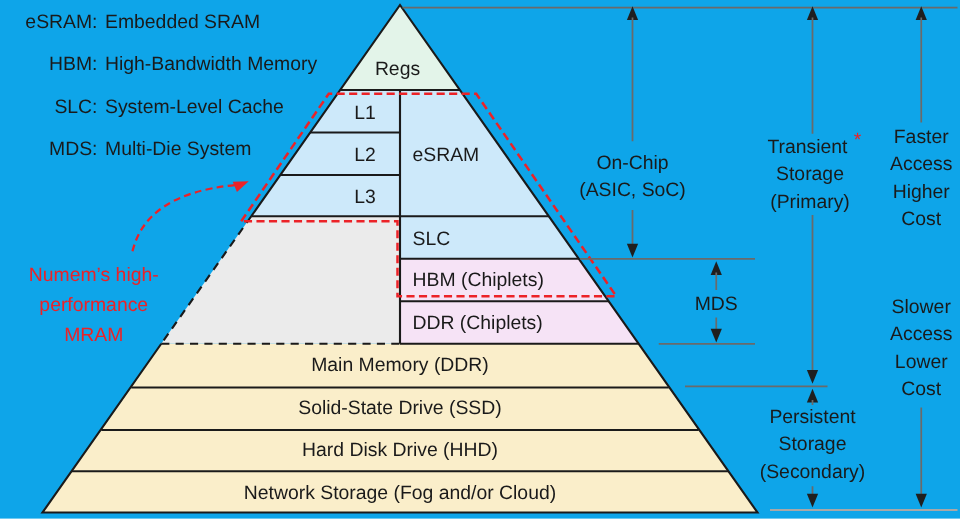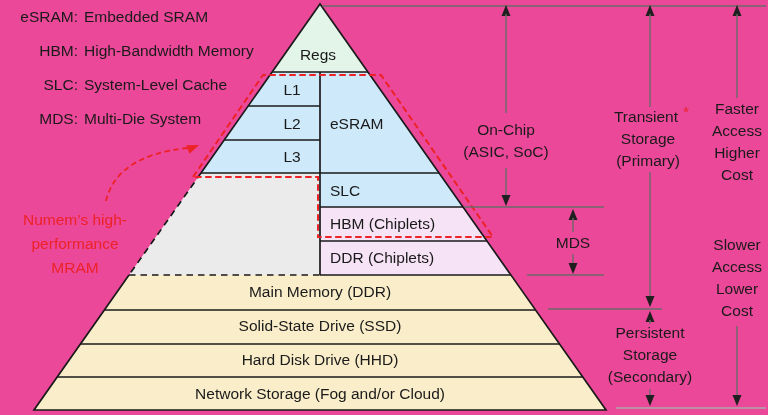--- a/index.html
+++ b/index.html
@@ -1,16 +1,16 @@
 <!DOCTYPE html>
 <html><head>
 <meta charset="utf-8">
 <style>
   html,body{margin:0;padding:0;background:#ffffff;}
-  .stage{position:relative;width:768px;height:415px;background:#ec4899;overflow:hidden;}
+  .stage{position:relative;width:768px;height:415px;background:#0ea5e9;overflow:hidden;}
   svg{display:block;}
   text{font-family:"Liberation Sans","DejaVu Sans",sans-serif;font-size:15.5px;fill:#1a1a1a;}
   .mid{text-anchor:middle;}
   .end{text-anchor:end;}
   .edge{stroke:#1a1a1a;stroke-width:1.7;fill:none;stroke-linecap:butt;}
   .edge-dash{stroke:#1a1a1a;stroke-width:1.7;fill:none;stroke-dasharray:6.5 5;}
   .red-dash{stroke:#ec2227;stroke-width:2;fill:none;stroke-dasharray:6.5 3.5;}
   .red-curve{stroke:#ec2227;stroke-width:1.8;fill:none;stroke-dasharray:5.5 3.5;}
   .red-fill{fill:#ec2227;}
   .red-text{fill:#ec2227;}

